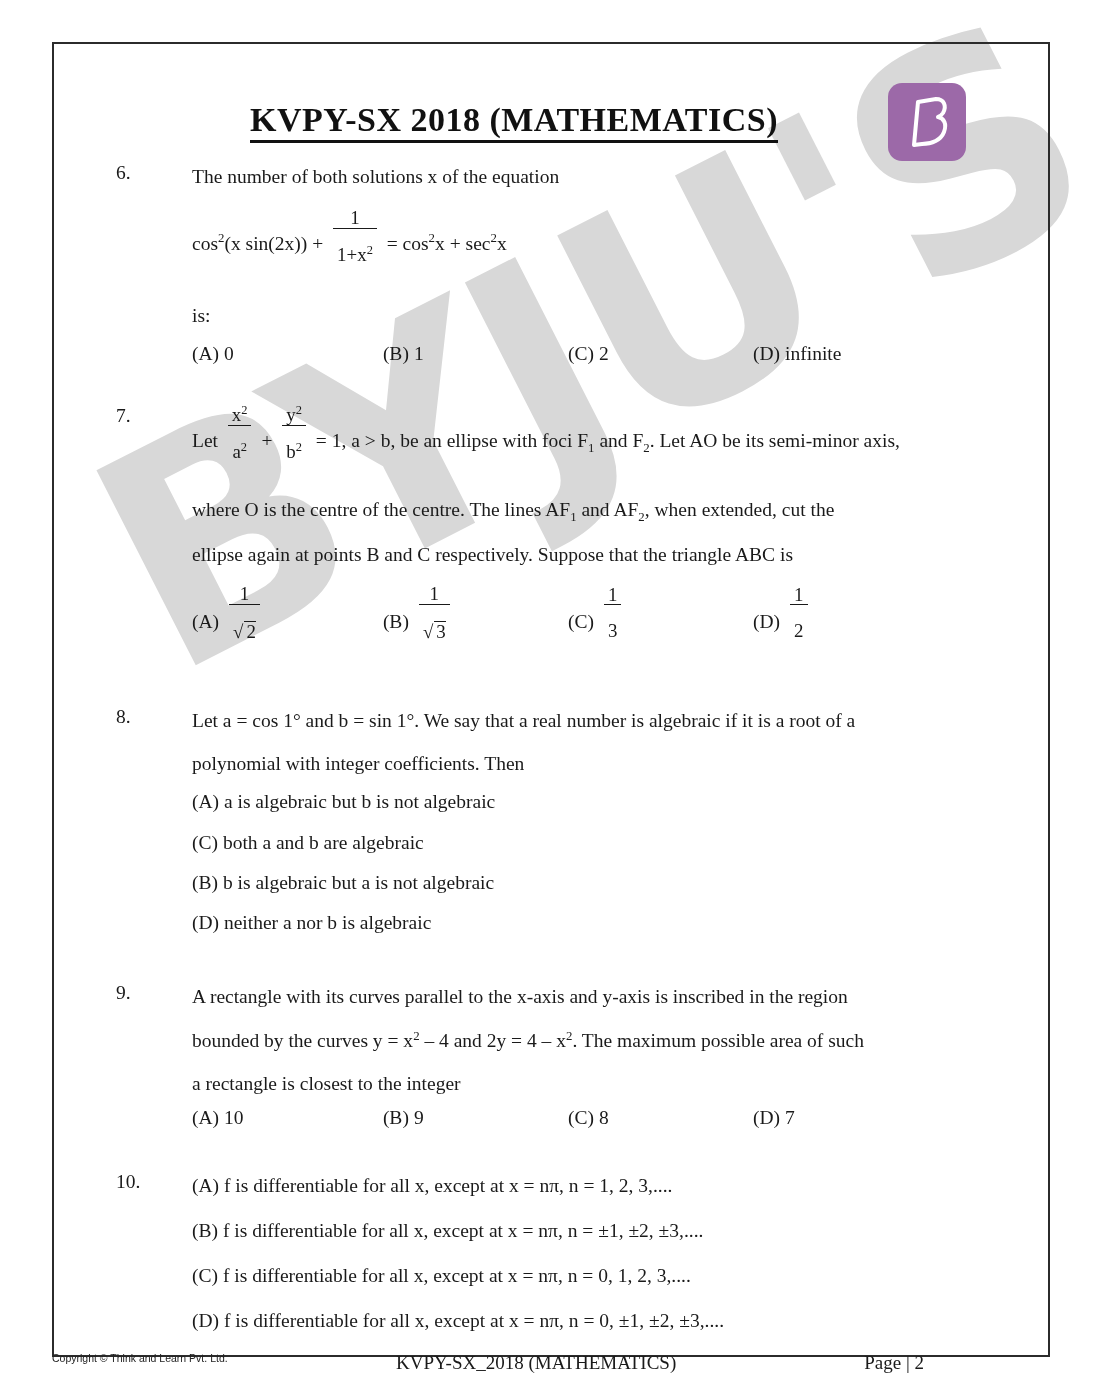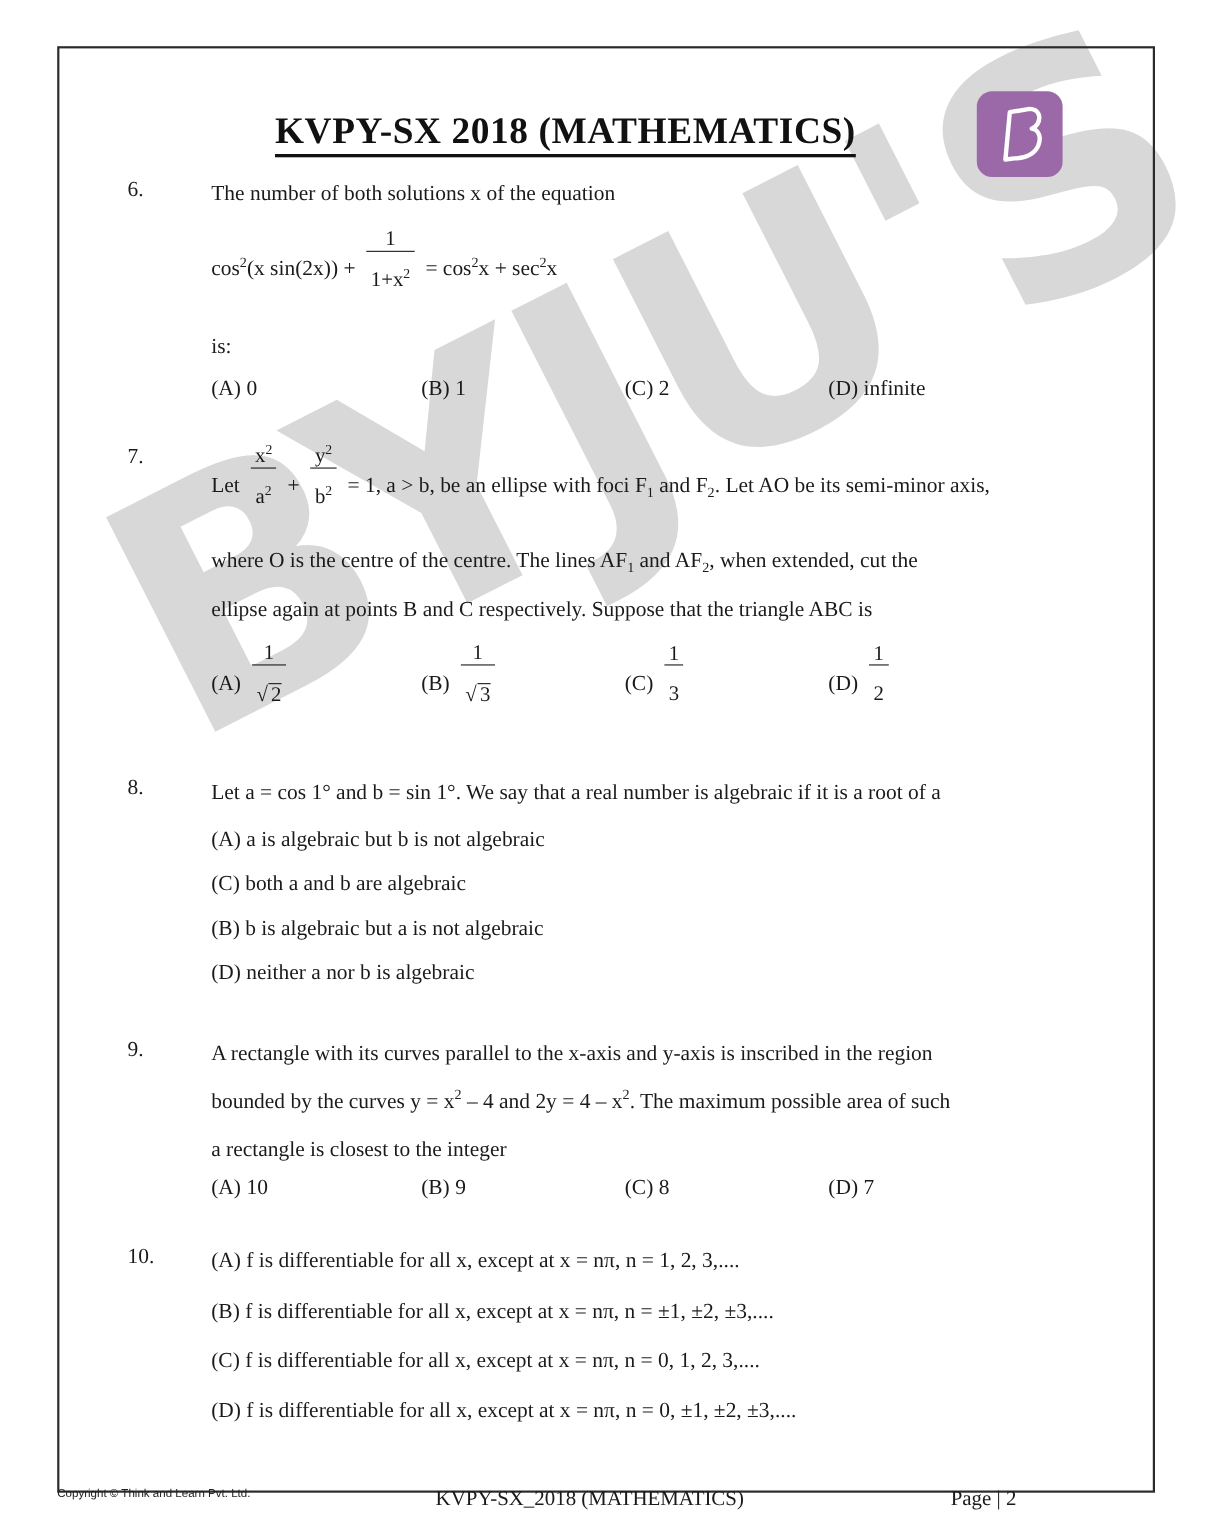--- a/index.html
+++ b/index.html
@@ -285,20 +285,21 @@
             </span>
           </div>
         </div>
       </div>
     </div>
 
     <div class="question" style="margin-top:48px;">
       <div class="q-num">8.</div>
       <div class="q-body">
         <div class="line" style="margin-bottom:15px;">Let a = cos 1° and b = sin 1°. We say that a real number is algebraic if it is a root of a</div>
+        <div class="line" style="margin-bottom:10px;">polynomial with integer coefficients. Then</div>
         <div class="line" style="margin-bottom:12px;"><span>(A)</span> <span>a is algebraic but b is not algebraic</span></div>
         <div class="line" style="margin-bottom:12px;"><span>(C)</span> <span>both a and b are algebraic</span></div>
         <div class="line" style="margin-bottom:12px;"><span>(B)</span> <span>b is algebraic but a is not algebraic</span></div>
         <div class="line" style="margin-bottom:0;"><span>(D)</span> <span>neither a nor b is algebraic</span></div>
       </div>
     </div>
 
     <div class="question" style="margin-top:46px;">
       <div class="q-num">9.</div>
       <div class="q-body">

